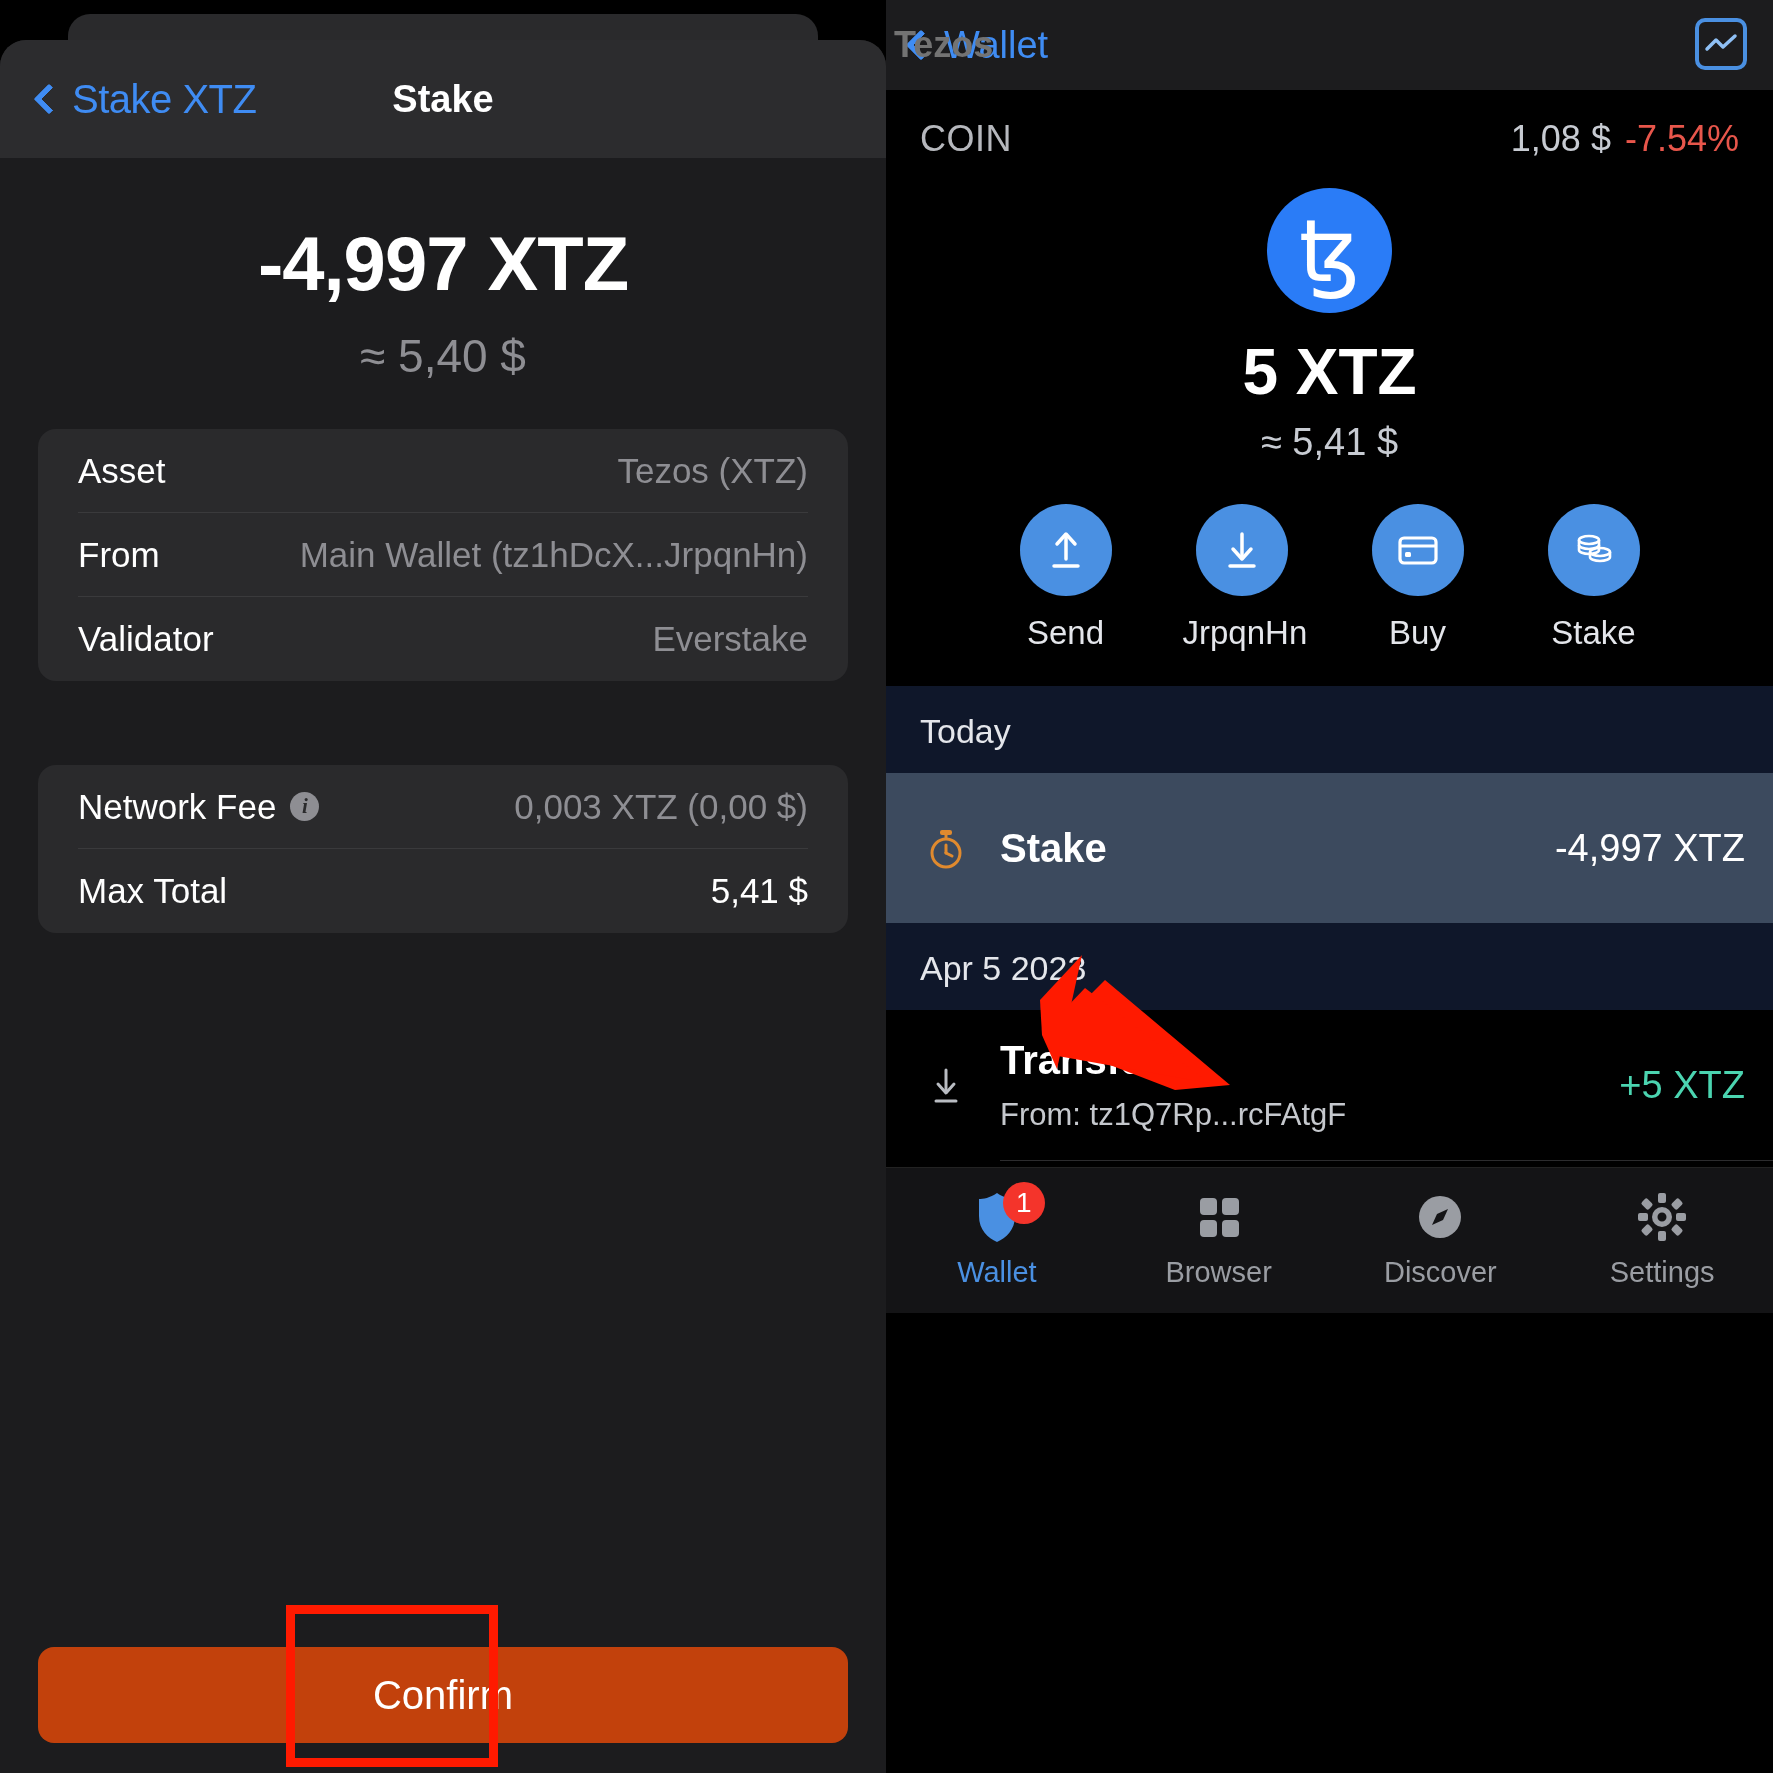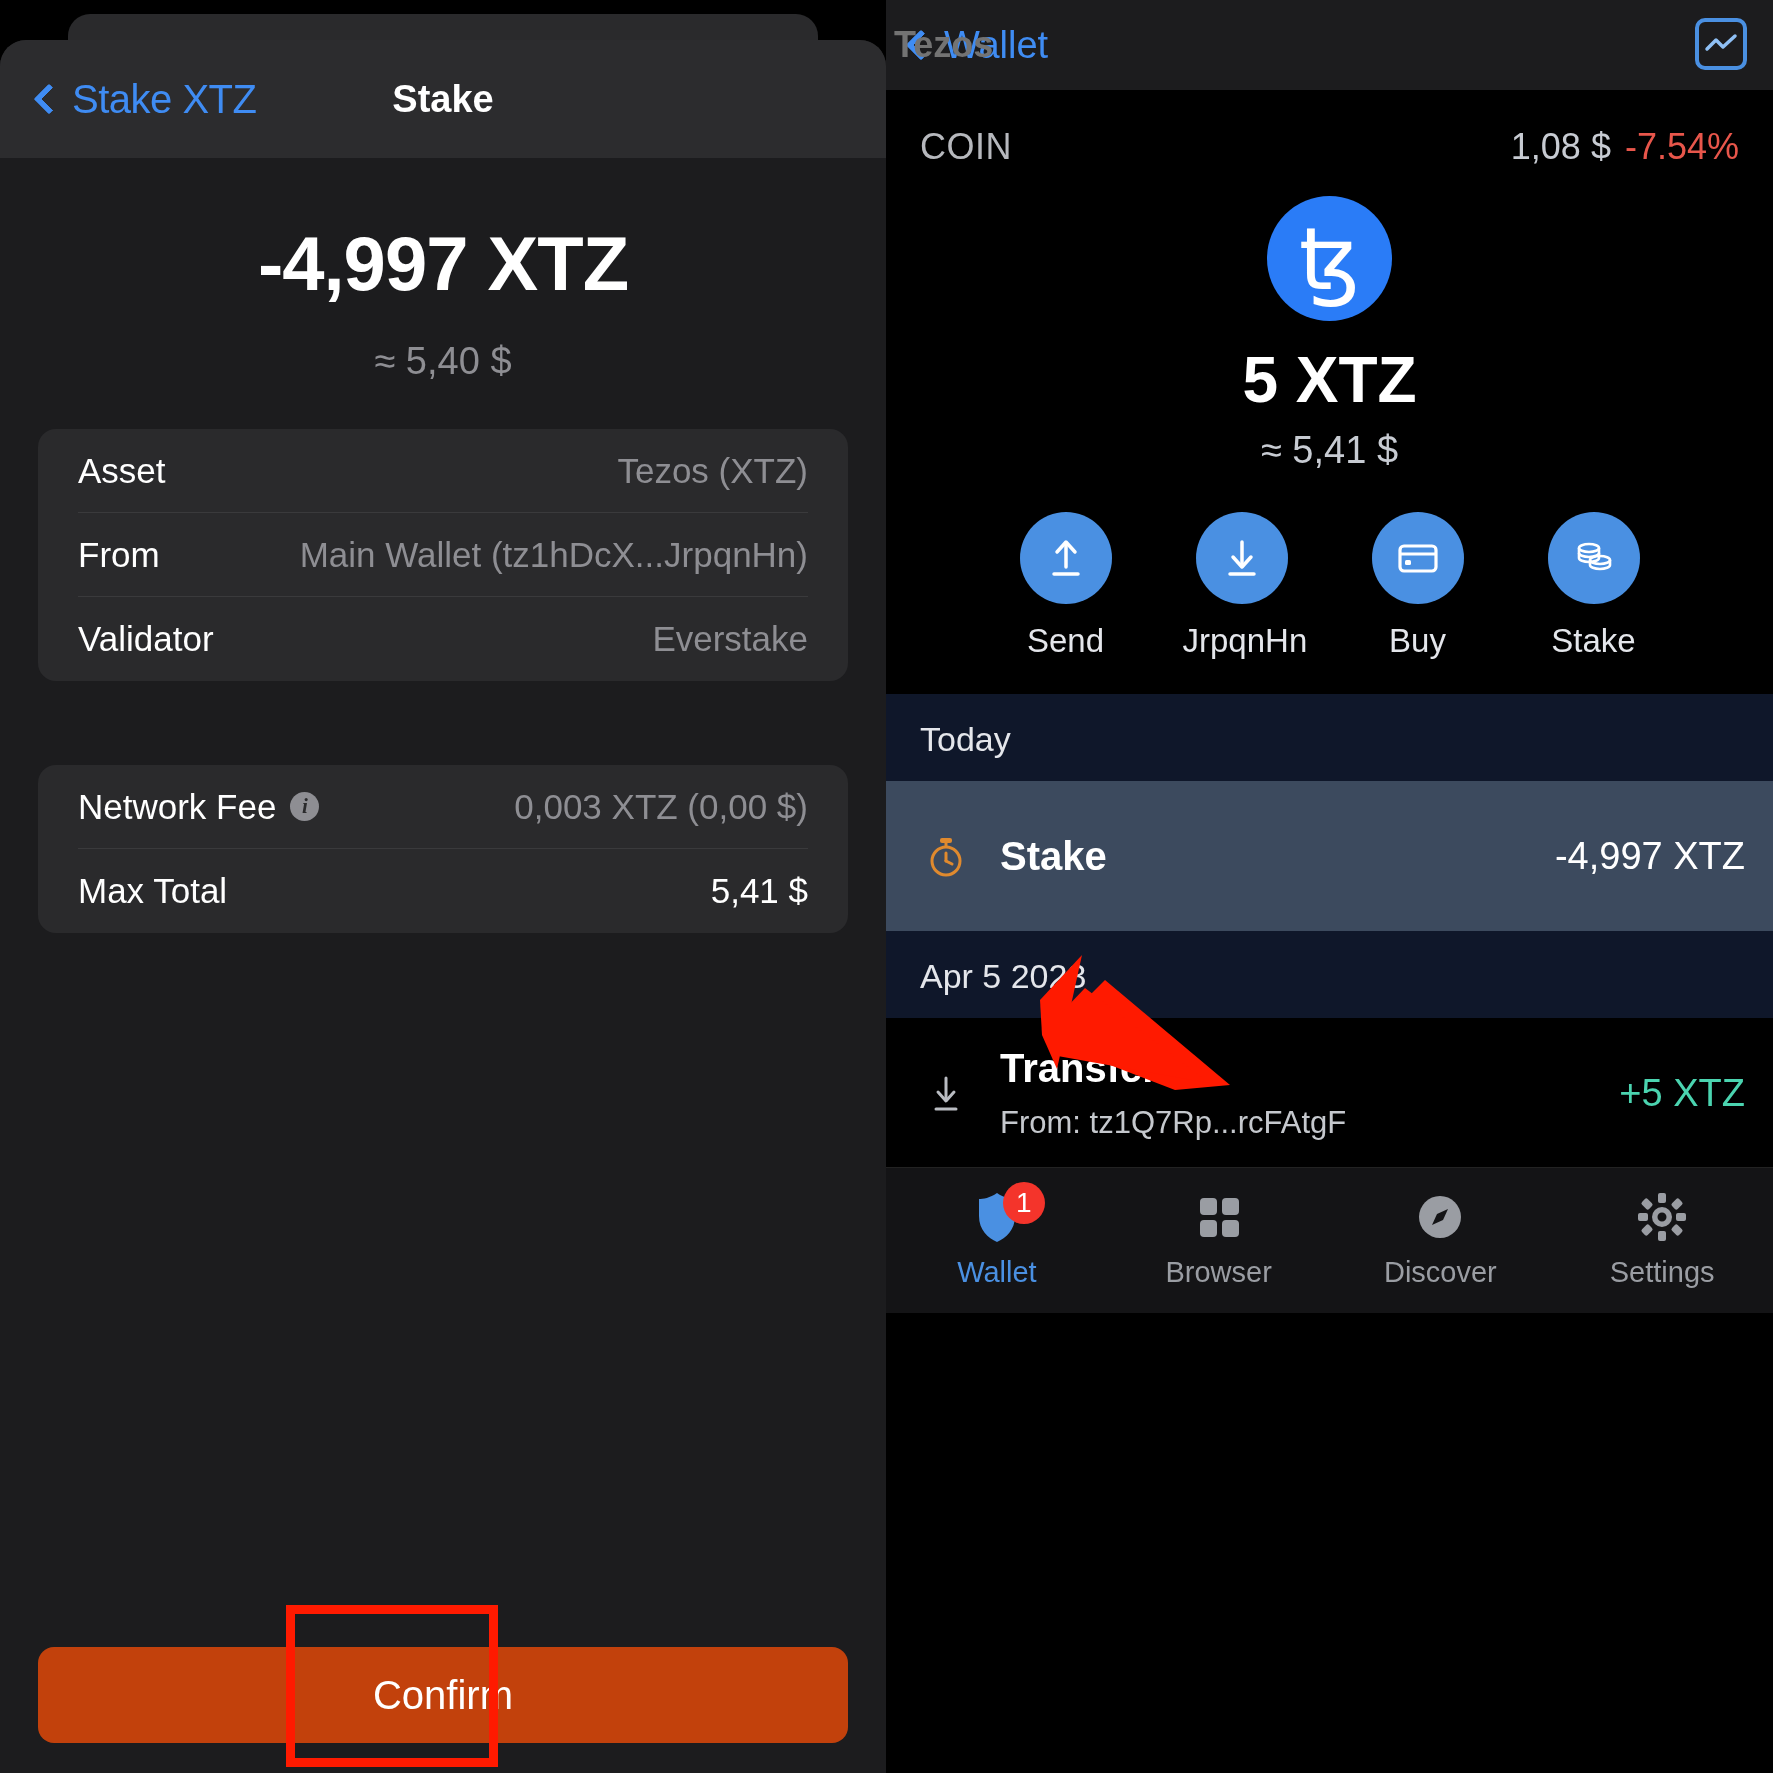--- a/index.html
+++ b/index.html
@@ -51,21 +51,21 @@
   }
   .sheet-body { background: #1c1c1e; height: 100%; padding: 0 38px; }
 
   .amount-big {
     text-align: center; color: #fff;
     font-size: 76px; font-weight: bold; letter-spacing: -1px;
     margin-top: 62px;
   }
   .amount-fiat {
     text-align: center; color: #8e8e93;
-    font-size: 38px; margin-top: 33px;
+    font-size: 46px; margin-top: 22px;
   }
 
   .card {
     background: #2a2a2c; border-radius: 18px;
     margin-top: 46px; padding: 0 40px;
   }
   .card.second { margin-top: 84px; }
   .row {
     display: flex; align-items: center; justify-content: space-between;
     height: 84px; border-bottom: 1px solid #3a3a3c;
@@ -114,21 +114,21 @@
   .chart-icon-btn {
     position: absolute; right: 26px; top: 18px;
     width: 52px; height: 52px;
     border: 4px solid #4a90e2; border-radius: 10px;
     display: flex; align-items: center; justify-content: center; cursor: pointer;
   }
 
   .hero { background: #000; padding: 0 0 34px 0; }
   .coin-row {
     display: flex; align-items: baseline; justify-content: space-between;
-    padding: 36px 34px 0 34px;
+    padding: 28px 34px 0 34px;
   }
   .coin-label { color: #b6b8bd; font-size: 36px; letter-spacing: 0.5px; }
   .coin-price { color: #c7cbd2; font-size: 36px; }
   .coin-change { font-size: 36px; margin-left: 14px; }
 
   .logo-circle {
     width: 125px; height: 125px; border-radius: 50%;
     background: #2a7cf7; margin: 28px auto 0 auto;
     display: flex; align-items: center; justify-content: center;
   }

